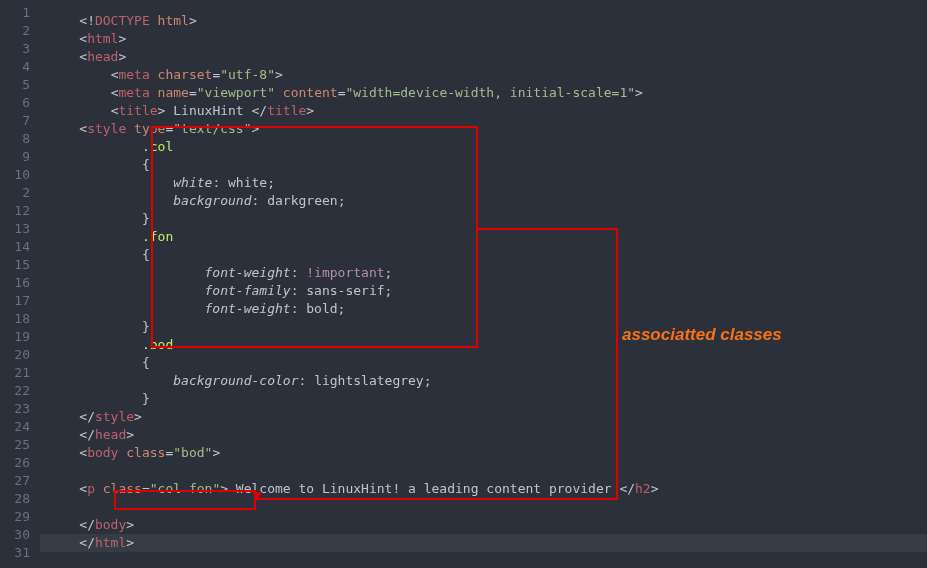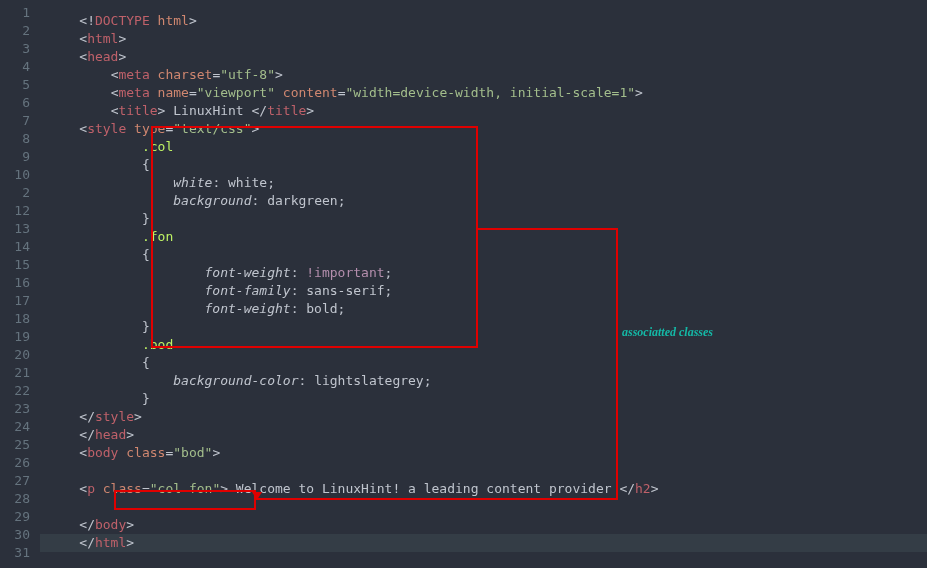--- a/index.html
+++ b/index.html
@@ -83,25 +83,25 @@
   background: #e00000;
   height: 2px;
 }
 .line-v {
   position: absolute;
   background: #e00000;
   width: 2px;
 }
 .annot {
   position: absolute;
-  color: #14b8a6;
-  font-family: Liberation Serif, serif;
+  color: #f97316;
+  font-family: Liberation Sans, sans-serif;
   font-style: italic;
   font-weight: bold;
-  font-size: 12px;
+  font-size: 17px;
 }
 .arrow-head {
   position: absolute;
   width: 0;
   height: 0;
 }
 .arrow-down {
   border-left: 5px solid transparent;
   border-right: 5px solid transparent;
   border-top: 8px solid #e00000;

